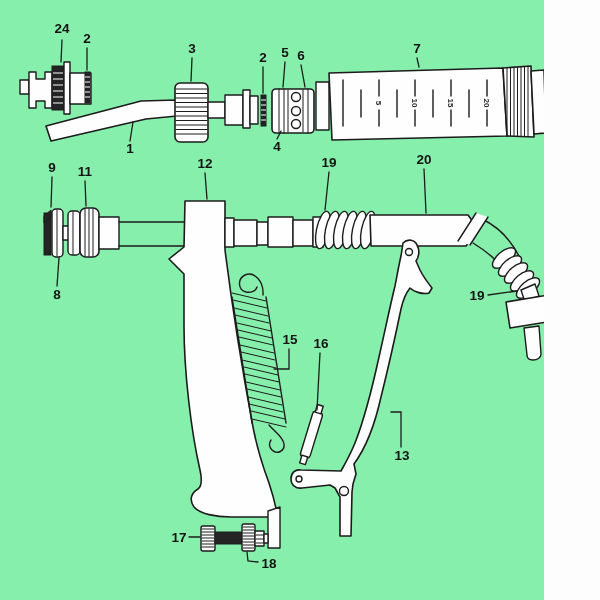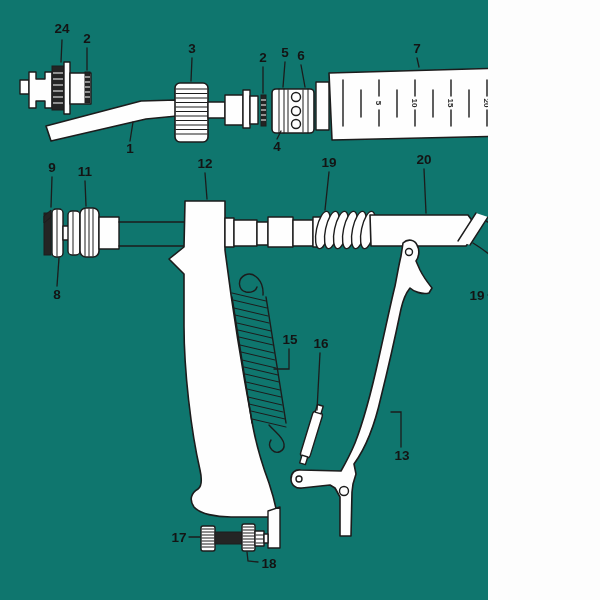--- a/index.html
+++ b/index.html
@@ -1,17 +1,17 @@
 <!DOCTYPE html>
 <html><head>
 <meta charset="utf-8">
 <style>
   html,body { margin:0; padding:0; }
   body { width:600px; height:600px; background:#fdfdfd; font-family:"Liberation Sans",sans-serif; }
-  #stage { position:relative; width:488px; height:600px; background:#0f766e; overflow:hidden; }
+  #stage { position:relative; width:544px; height:600px; background:#86efac; overflow:hidden; }
   svg { display:block; }
   .fw { fill:#fefefe; stroke:#1c1c1c; stroke-width:1.6; stroke-linejoin:round; }
   .fw2 { fill:#fefefe; stroke:#1c1c1c; stroke-width:1.4; stroke-linejoin:round; }
   .fd { fill:#242424; stroke:#1c1c1c; stroke-width:1; }
   .ln { stroke:#1c1c1c; fill:none; stroke-width:1.4; stroke-linecap:round; }
   .thin { stroke-width:1; }
   .wln { stroke:#fdfdfd; fill:none; stroke-width:1.1; }
   .leader { stroke:#1c1c1c; stroke-width:1.3; fill:none; stroke-linecap:round; }
   .lbl { font-weight:bold; font-size:13.5px; fill:#141414; text-anchor:middle; }
   .scl { font-weight:bold; font-size:8px; fill:#2a2a2a; text-anchor:middle; }

